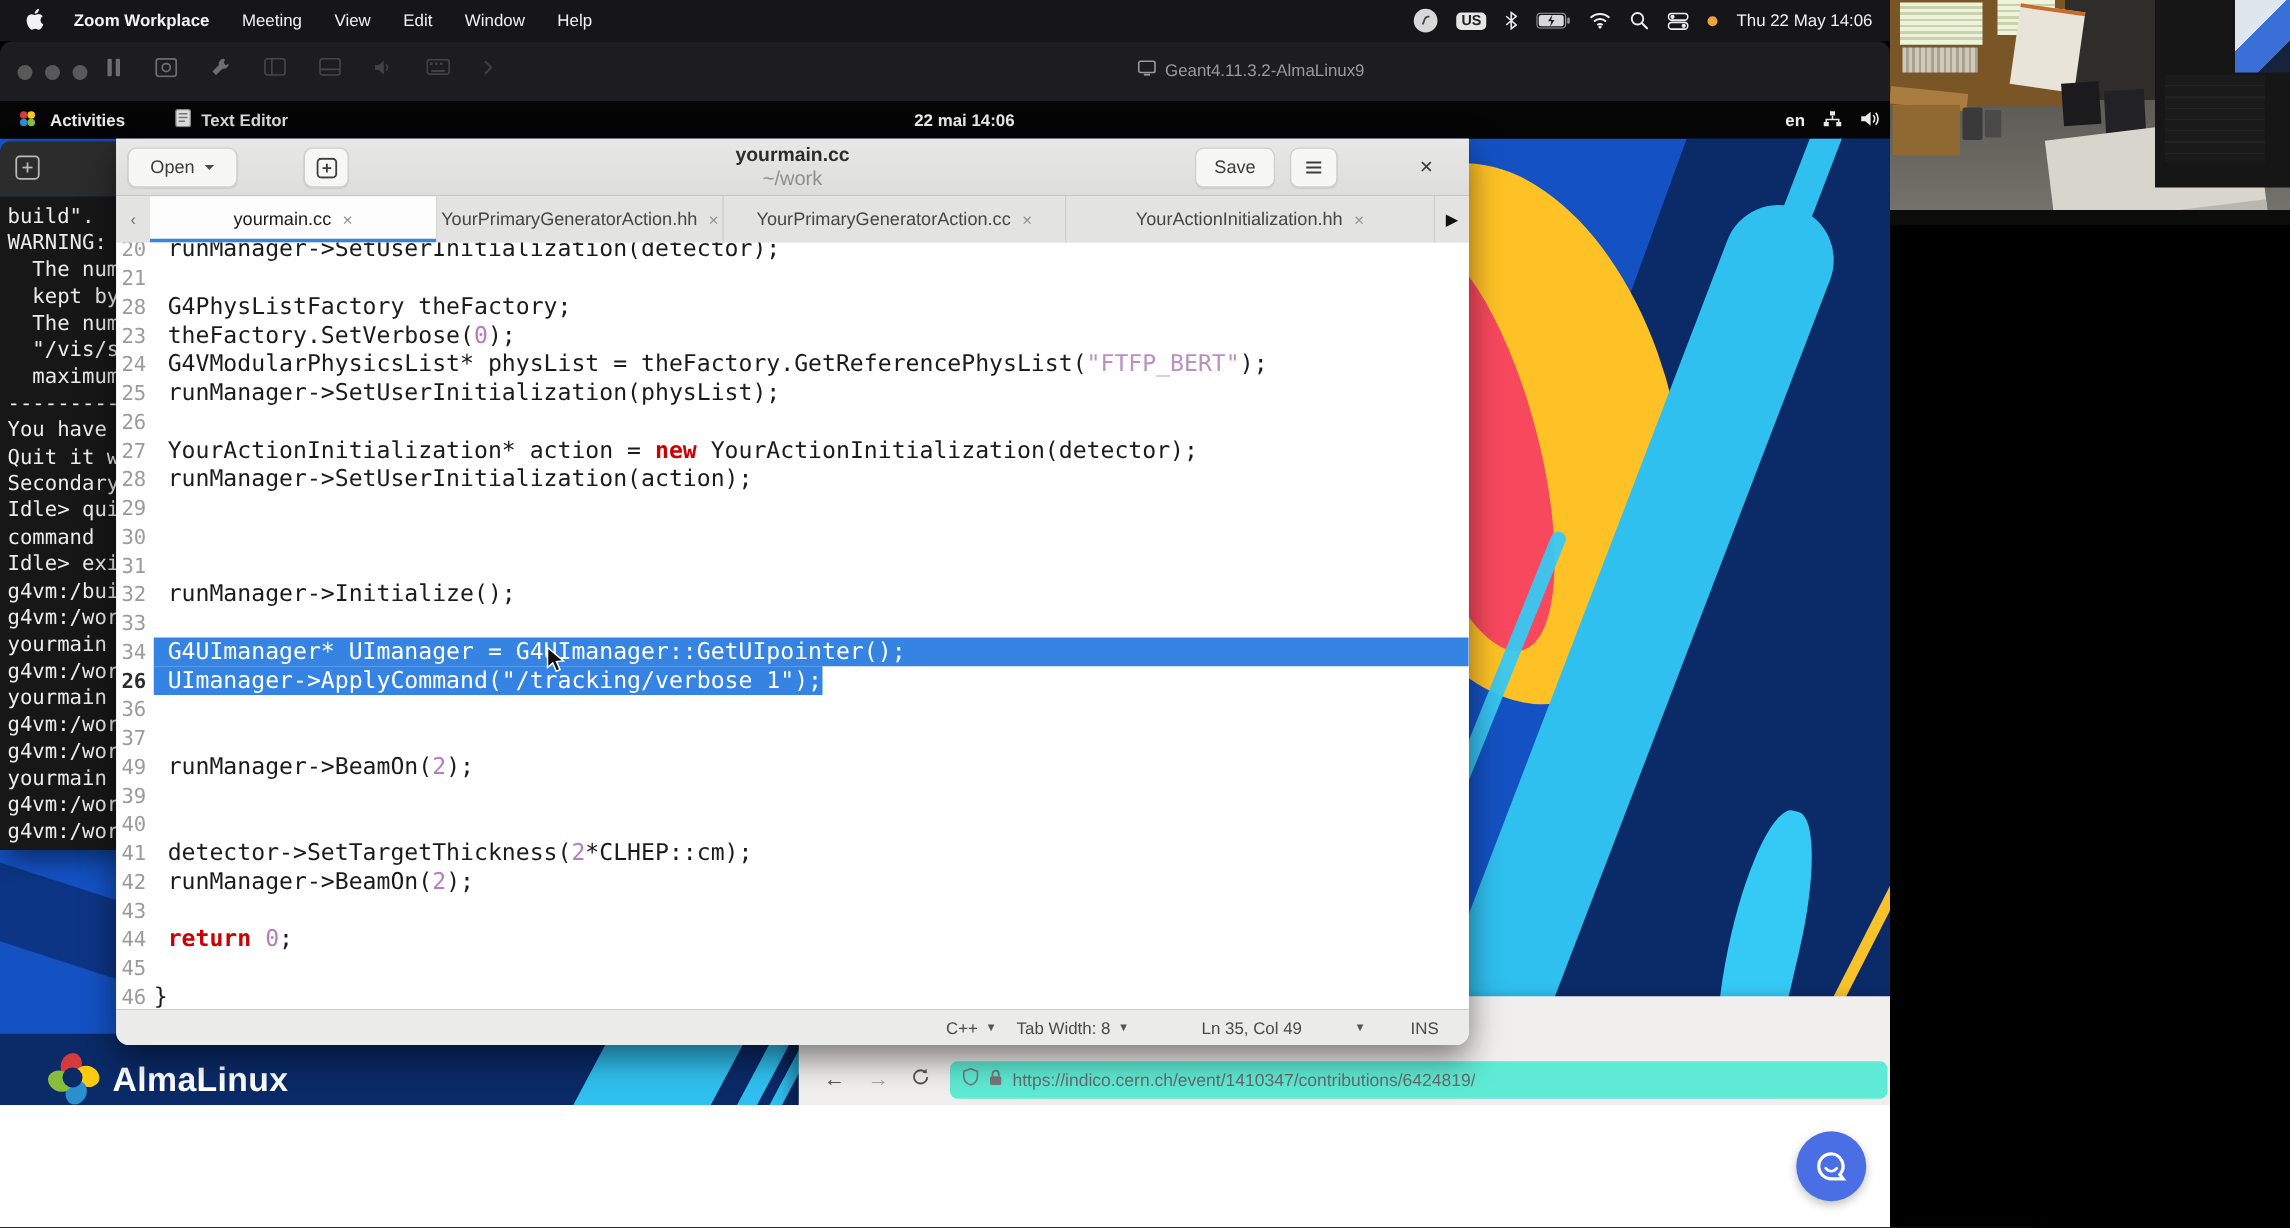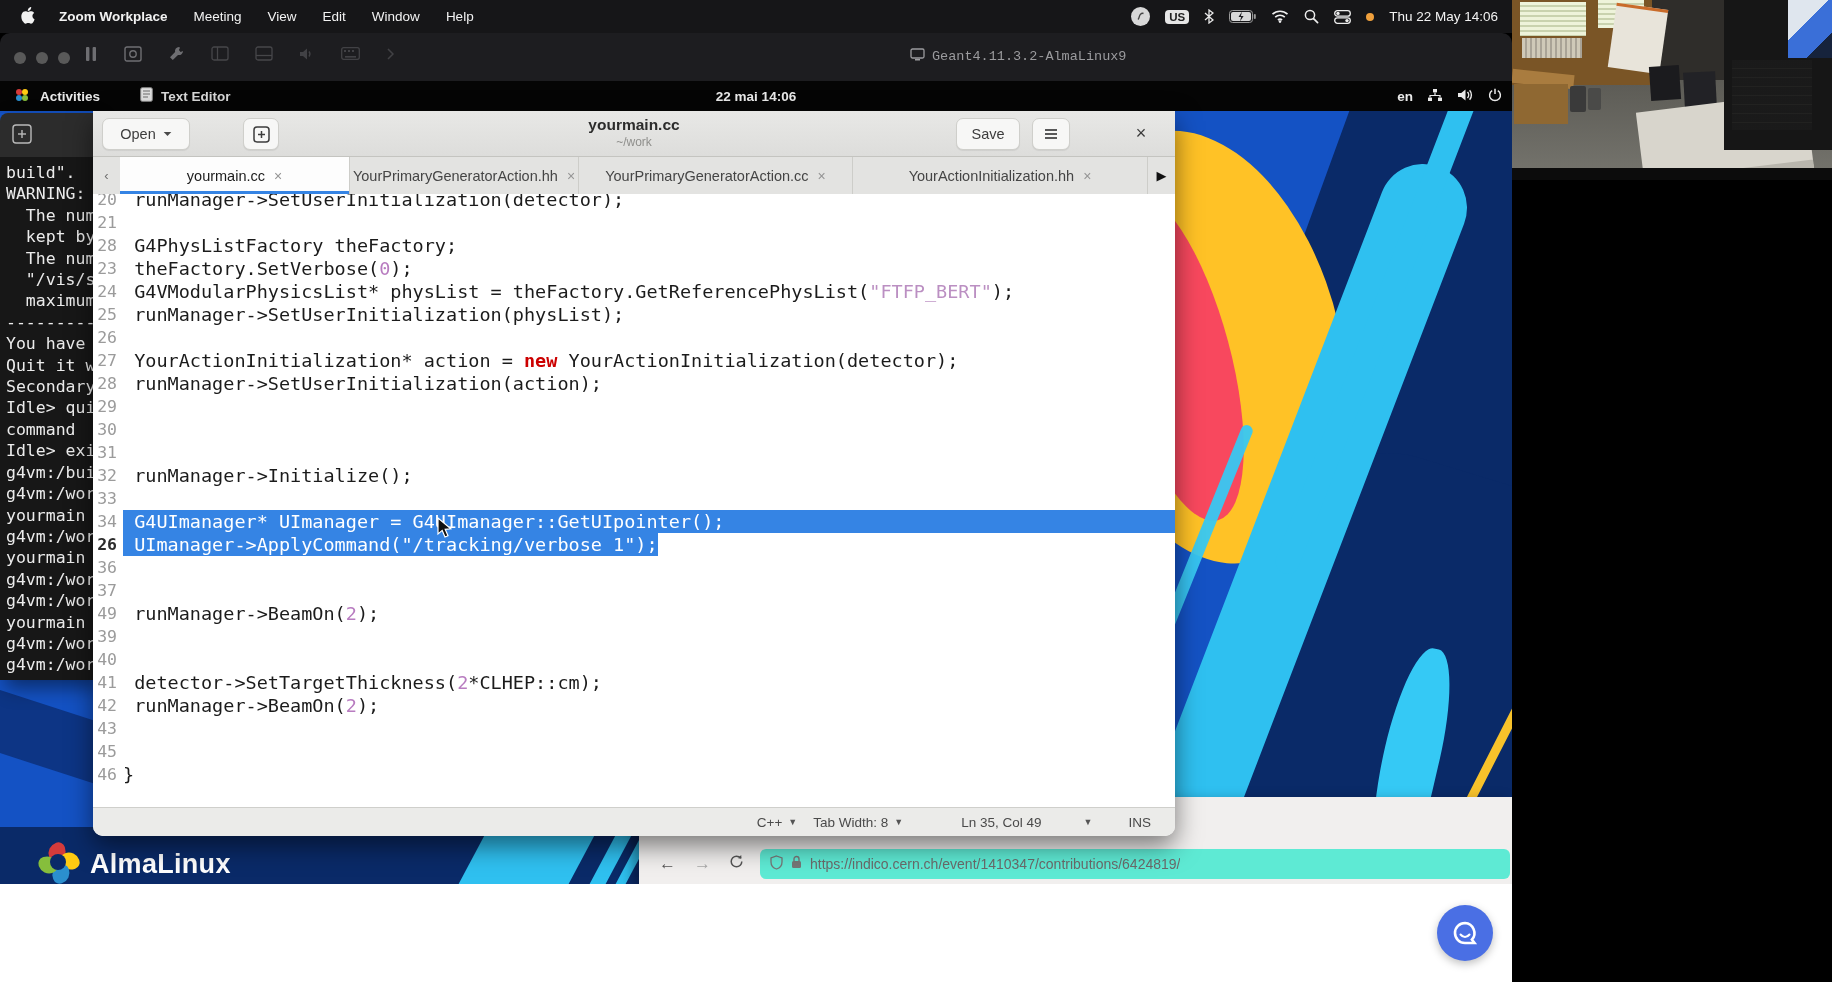--- a/index.html
+++ b/index.html
@@ -19,24 +19,24 @@
   .kbd-badge{background:#e6e6e6;color:#222;font-size:11.5px;font-weight:bold;border-radius:4px;padding:1px 4px;}
   .rec-dot{width:8px;height:8px;border-radius:50%;background:#f0a03c;}
   .mac-clock{font-size:13.5px;}
 
   
   .vmbar{left:0;top:33px;width:1512px;height:48px;background:#1d1d20;border-radius:10px 10px 0 0;border-bottom:1px solid #000;}
   .traffic{position:absolute;top:19px;display:flex;gap:10px;left:14px;}
   .traffic i{width:12px;height:12px;border-radius:50%;background:#595959;display:block;}
   .vmicons{position:absolute;left:84px;top:12px;display:flex;align-items:center;gap:26px;}
   .vmicons svg{display:block;opacity:.75;}
-  .vmtitle{position:absolute;left:910px;top:15px;display:flex;align-items:center;gap:7px;color:#9b9b9e;font-size:13.5px;font-family:Liberation Mono, monospace;}
-
-  
-  .gnomebar{left:0;top:81px;width:1512px;height:30px;background:#050505;color:#e9e9e9;font-size:13.5px;font-weight:bold;}
+  .vmtitle{position:absolute;left:910px;top:15px;display:flex;align-items:center;gap:7px;color:#9b9b9e;font-size:13.5px;}
+
+  
+  .gnomebar{left:0;top:81px;width:1512px;height:30px;background:#050505;color:#e9e9e9;font-size:13.5px;font-weight:bold;padding-left:31px;}
   .gn-left{position:absolute;left:14px;top:0;height:30px;display:flex;align-items:center;gap:10px;}
   .gn-app{position:absolute;left:140px;top:0;height:30px;display:flex;align-items:center;gap:8px;color:#d7d7d7;}
   .gn-clock{position:absolute;left:0;right:0;top:0;height:30px;display:flex;align-items:center;justify-content:center;}
   .gn-right{position:absolute;right:10px;top:0;height:30px;display:flex;align-items:center;gap:14px;font-weight:bold;}
 
   
   .desktop{left:0;top:111px;width:1512px;height:775px;overflow:hidden;background:#1452c4;z-index:1;}
   .wp{position:absolute;}
 
   
@@ -49,21 +49,21 @@
   
   .editor{left:93px;top:111px;width:1082px;height:725px;z-index:4;background:#fff;border-radius:0 0 10px 10px;
           box-shadow:0 10px 26px rgba(0,0,0,.5);}
   .ed-head{position:absolute;left:0;top:0;width:100%;height:45px;background:linear-gradient(#e8e8e6,#dddddb);border-bottom:1px solid #c4c4c0;}
   .btn{background:#f7f7f6;border:1px solid #cfcfcb;border-radius:7px;height:30px;display:flex;align-items:center;justify-content:center;
        font-size:14.5px;color:#3d3d3d;box-shadow:0 1px 1px rgba(0,0,0,.07);}
   .open-btn{position:absolute;left:9px;top:7px;width:86px;gap:7px;}
   .newdoc-btn{position:absolute;left:150px;top:7px;width:34px;}
   .ed-title{position:absolute;left:0;right:0;top:5px;text-align:center;}
   .ed-title .t{font-size:15.5px;font-weight:bold;color:#2c2c2c;}
-  .ed-title .s{font-size:12px;color:#8f8f8c;margin-top:1px;}
+  .ed-title .s{font-size:16px;color:#8f8f8c;margin-top:1px;}
   .save-btn{position:absolute;right:155px;top:7px;width:62px;}
   .menu-btn{position:absolute;right:105px;top:7px;width:36px;}
   .close-btn{position:absolute;right:18px;top:7px;width:32px;height:30px;display:flex;align-items:center;justify-content:center;
              color:#3b3b3b;font-size:18px;border-radius:50%;}
 
   .tabbar{position:absolute;left:0;top:46px;width:100%;height:37px;background:#e3e3e1;display:flex;border-bottom:1px solid #cfcfcd;}
   .tab-nav{width:30px;display:flex;align-items:center;justify-content:center;color:#6f6f6f;font-size:13px;}
   .tab-nav.right{color:#111;}
   .tab{display:flex;align-items:center;justify-content:center;gap:9px;font-size:14.5px;color:#454545;border-right:1px solid #cdcdc9;}
   .tab .x{color:#949494;font-size:14px;}
@@ -492,20 +492,24 @@
           </div>
           <div class="code-line">
             <span class="ln">42</span>
             <pre class="ct"><span> runManager-&gt;BeamOn(</span><span class="tok-n">2</span><span>);</span></pre>
           </div>
           <div class="code-line">
             <span class="ln">43</span>
             <pre class="ct"></pre>
           </div>
           <div class="code-line">
+            <span class="ln">44</span>
+            <pre class="ct"><span> </span><span class="tok-k">return</span><span> </span><span class="tok-n">0</span><span>;</span></pre>
+          </div>
+          <div class="code-line">
             <span class="ln">45</span>
             <pre class="ct"></pre>
           </div>
           <div class="code-line">
             <span class="ln">46</span>
             <pre class="ct"><span>}</span></pre>
           </div>
         </div>
     </div>
 

